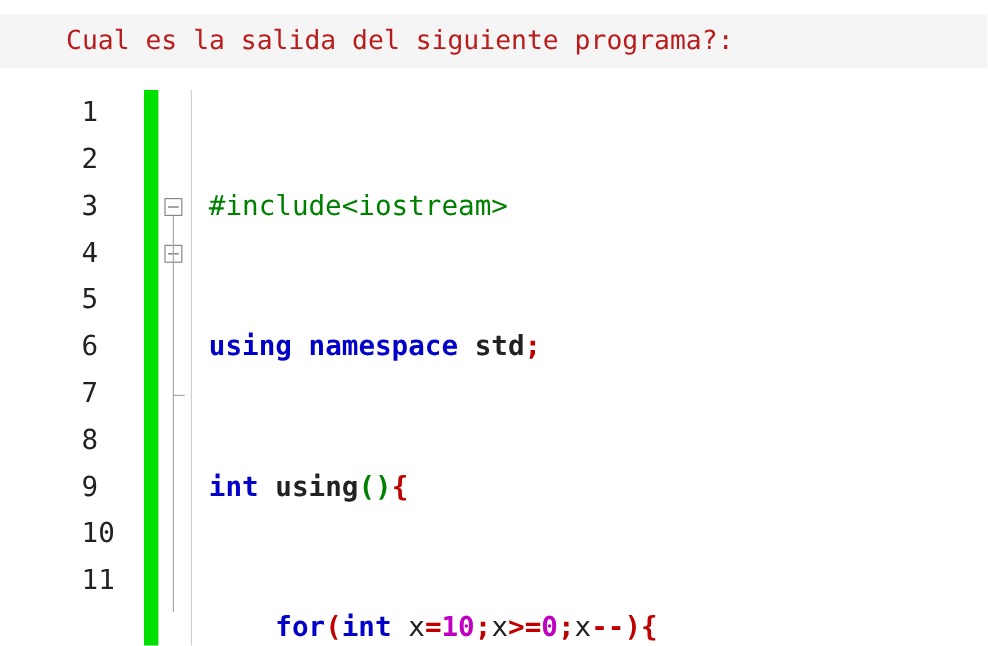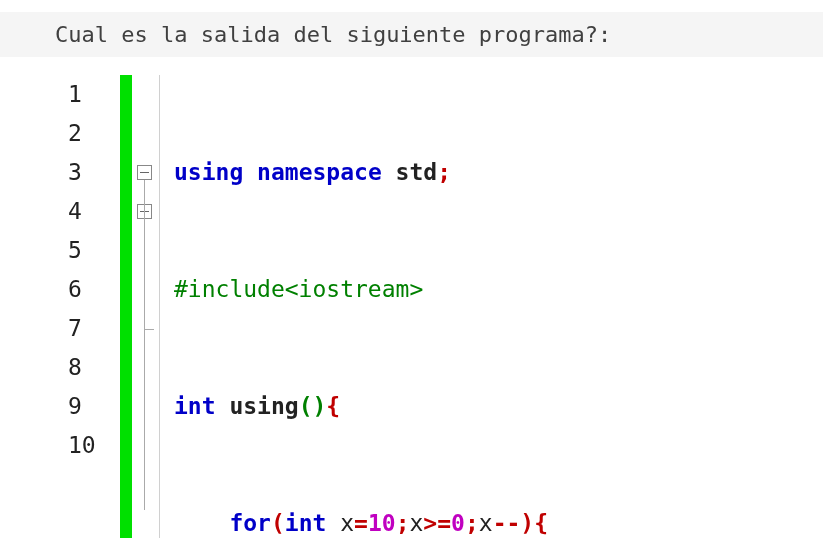--- a/index.html
+++ b/index.html
@@ -8,21 +8,21 @@
     height: 538px;
     background: #ffffff;
     font-family: "DejaVu Sans Mono", "Courier New", monospace;
     overflow: hidden;
   }
   .question {
     background: #f5f5f5;
     padding: 10px 20px 10px 55px;
     font-family: "DejaVu Sans Mono", "Courier New", monospace;
     font-size: 22px;
-    color: #404040;
+    color: #b91c1c;
     margin-top: 12px;
     margin-bottom: 18px;
   }
   .code-area {
     display: flex;
     margin-left: 50px;
     font-size: 23px;
     line-height: 39px;
     font-family: "DejaVu Sans Mono", "Courier New", monospace;
   }
@@ -97,34 +97,35 @@
     <div>1</div>
     <div>2</div>
     <div>3</div>
     <div>4</div>
     <div>5</div>
     <div>6</div>
     <div>7</div>
     <div>8</div>
     <div>9</div>
     <div>10</div>
+    <div>11</div>
   </div>
 
   <div class="marker-col"></div>
 
   <div class="fold-col">
     <div class="fold-box" style="top:90px"></div>
     <div class="fold-box" style="top:129px"></div>
     <div class="fold-vline" style="top:105px; height:330px"></div>
     <div class="fold-hline" style="top:254px"></div>
   </div>
 
   <div class="code">
+    <div><span class="tok-pp">#include&lt;iostream&gt;</span></div>
     <div><span class="tok-kw">using</span><span> </span><span class="tok-kw">namespace</span><span> </span><span class="tok-fn">std</span><span class="tok-punc">;</span></div>
-    <div><span class="tok-pp">#include&lt;iostream&gt;</span></div>
     <div><span class="tok-kw">int</span><span> </span><span class="tok-fn">using</span><span class="tok-paren">()</span><span class="tok-punc">{</span></div>
     <div><span>    </span><span class="tok-kw">for</span><span class="tok-punc">(</span><span class="tok-kw">int</span><span> </span><span class="tok-id">x</span><span class="tok-op">=</span><span class="tok-num">10</span><span class="tok-punc">;</span><span class="tok-id">x</span><span class="tok-op">&gt;=</span><span class="tok-num">0</span><span class="tok-punc">;</span><span class="tok-id">x</span><span class="tok-op">--</span><span class="tok-punc">)</span><span class="tok-punc">{</span></div>
     
     
     
     
     
     
     
   </div>

